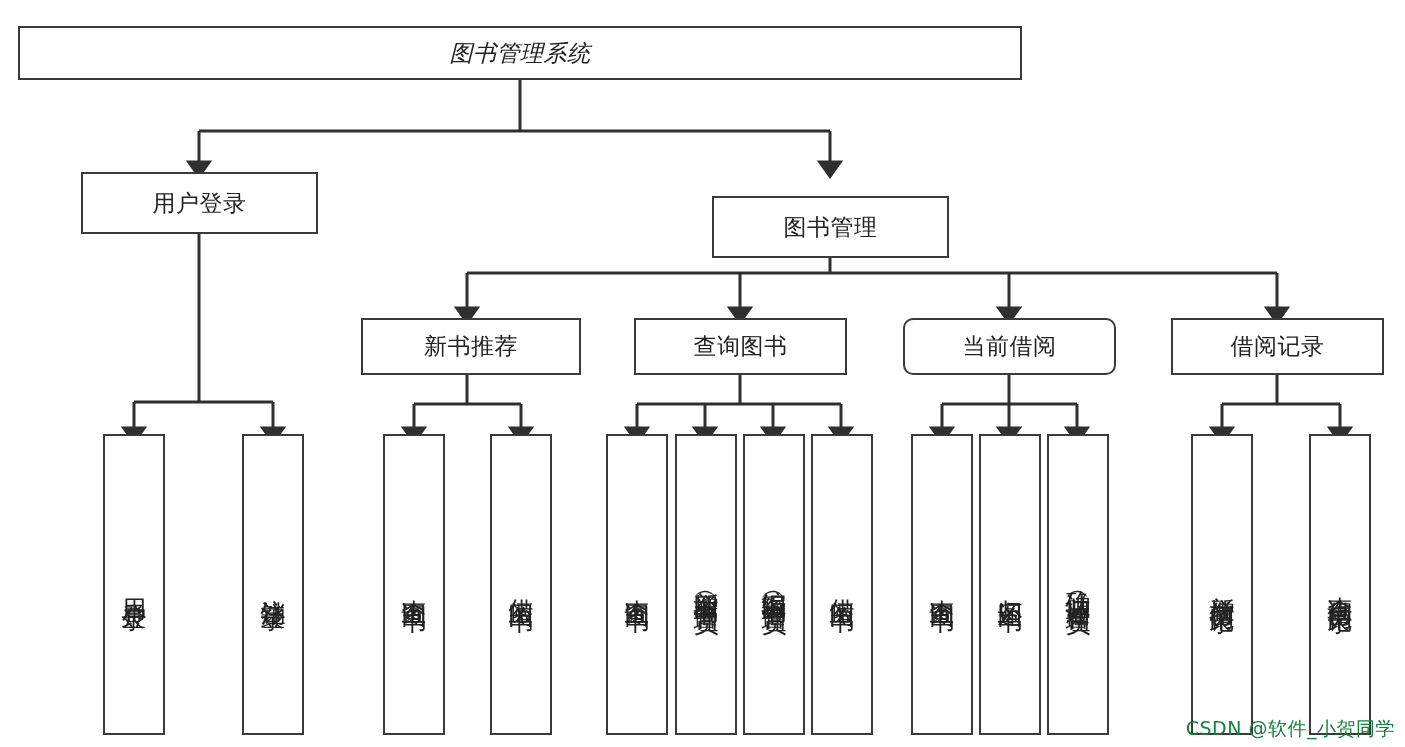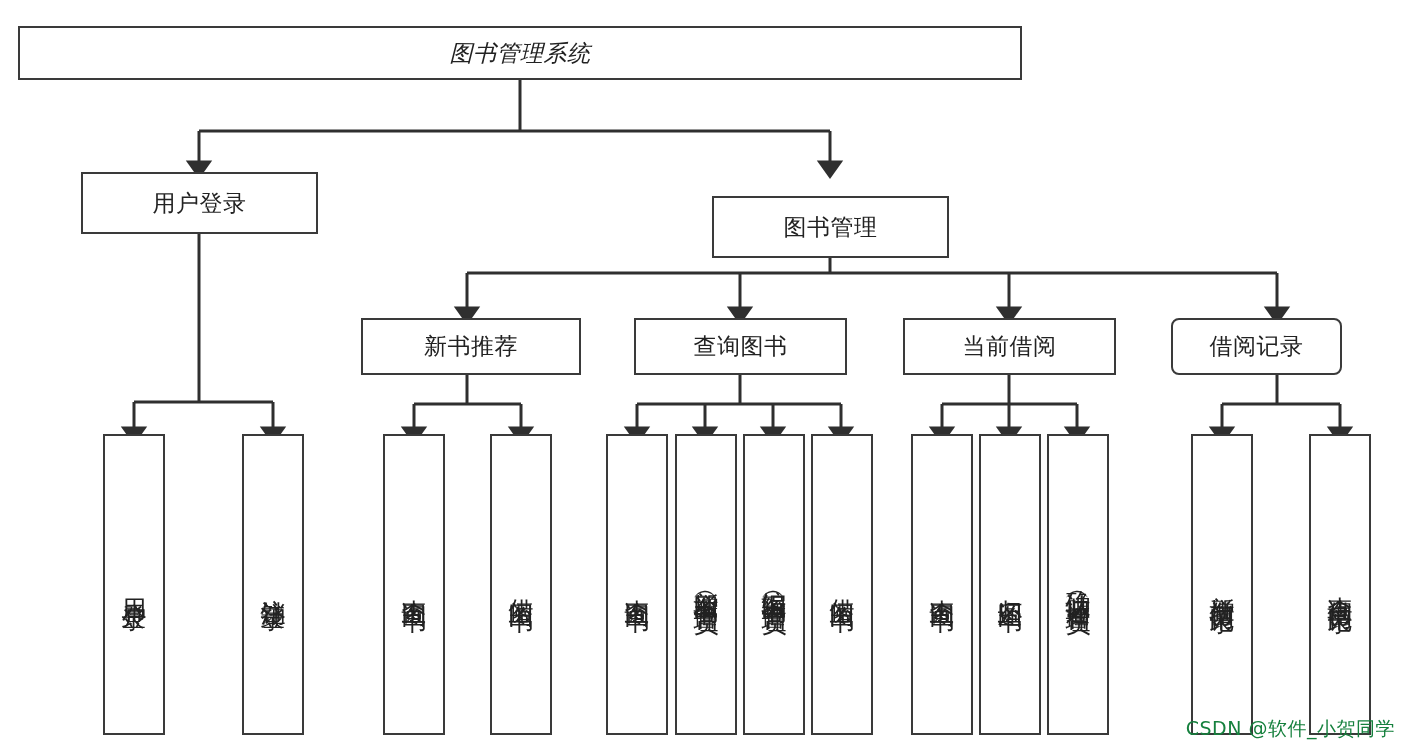--- a/index.html
+++ b/index.html
@@ -139,25 +139,25 @@
   </div>
 
   <div class="node" style="left:361px; top:318px; width:220px; height:57px;">
     <span class="node-label">新书推荐</span>
   </div>
 
   <div class="node" style="left:634px; top:318px; width:213px; height:57px;">
     <span class="node-label">查询图书</span>
   </div>
 
-  <div class="node" style="left:903px; top:318px; width:213px; height:57px;">
+  <div class="node" style="left:903px; top:318px; width:213px; height:57px;border-radius:10px;">
     <span class="node-label">当前借阅</span>
   </div>
 
-  <div class="node" style="left:1171px; top:318px; width:171px; height:57px;border-radius:8px;">
+  <div class="node" style="left:1171px; top:318px; width:213px; height:57px;">
     <span class="node-label">借阅记录</span>
   </div>
 
   <div class="node vertical" style="left:103px; top:434px; width:62px; height:301px;">
     <span class="node-label">用户登录</span>
   </div>
 
   <div class="node vertical" style="left:242px; top:434px; width:62px; height:301px;">
     <span class="node-label">注销登录</span>
   </div>

